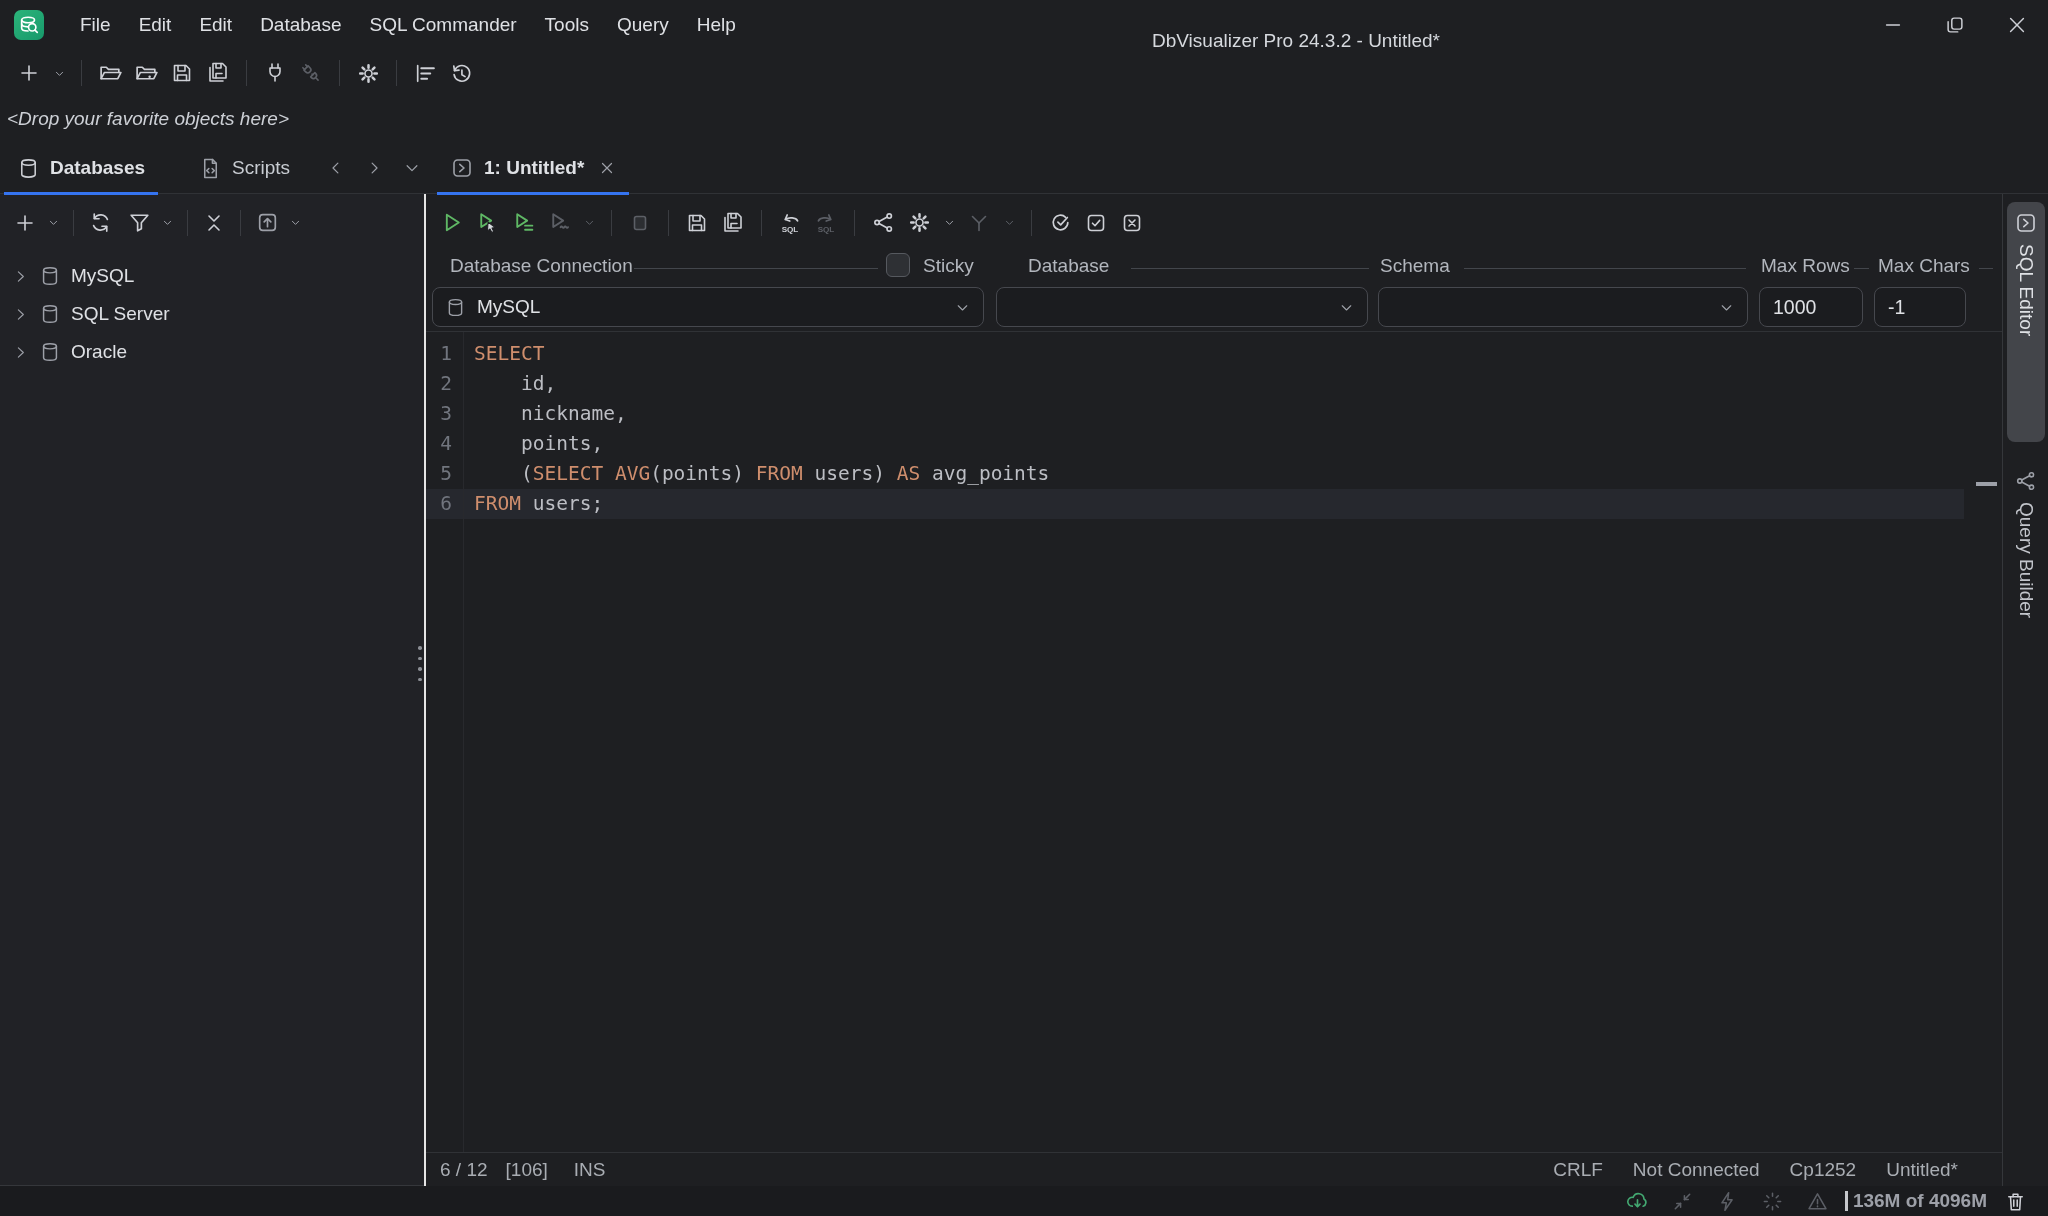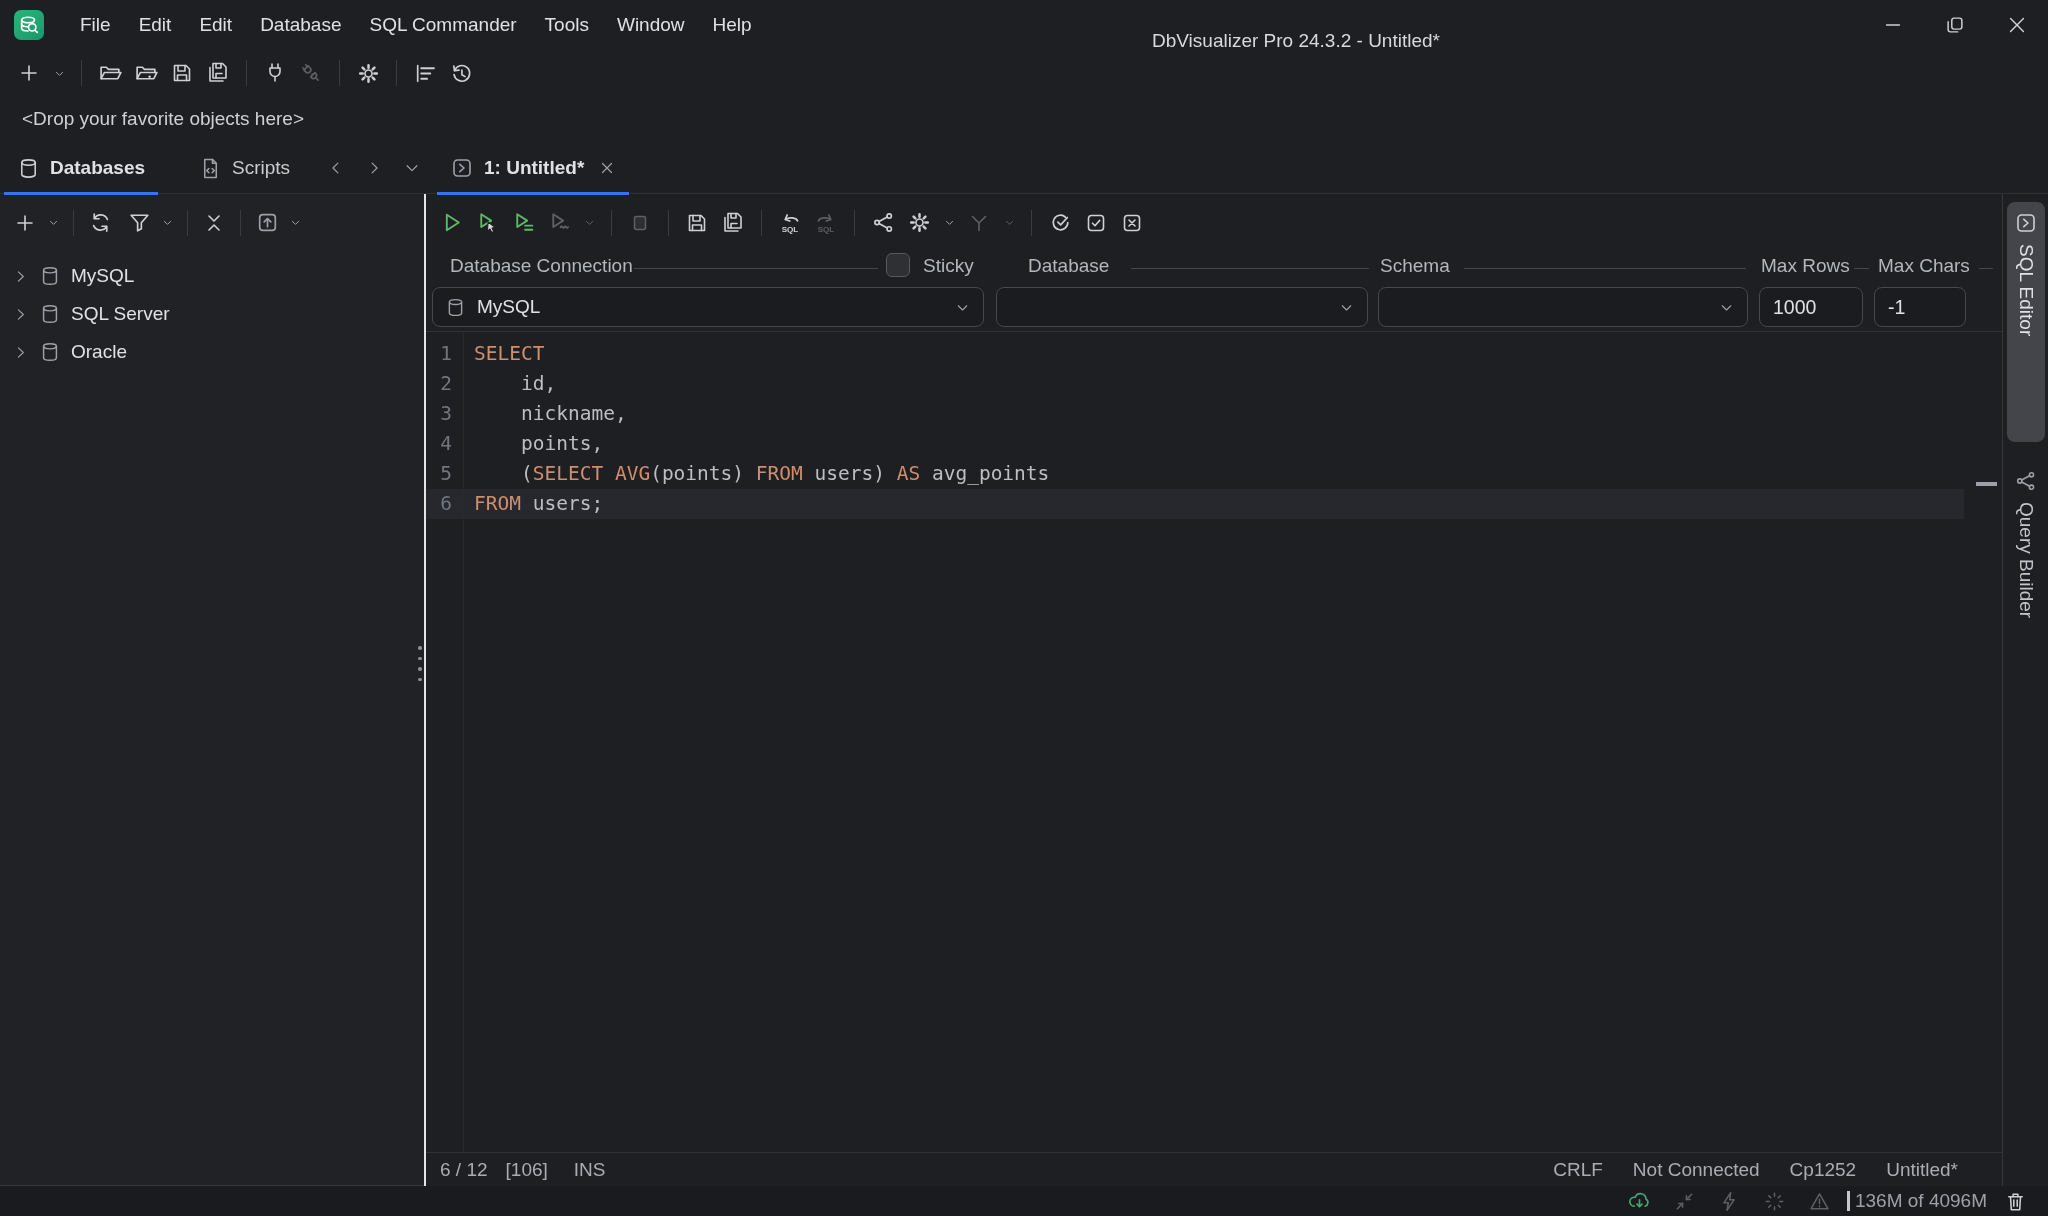--- a/index.html
+++ b/index.html
@@ -24,21 +24,21 @@
               background:linear-gradient(140deg,#2cb47a,#17996b);
               display:flex; align-items:center; justify-content:center; }
   .menubar { display:flex; margin-left:22px; }
   .menubar .mi { padding:7px 14px; cursor:default; }
   .win-title { position:absolute; left:1152px; top:16px; height:50px; display:flex; align-items:center; color:#d6d9de; }
   .win-controls { position:absolute; right:0; top:0; height:50px; display:flex; }
   .win-btn { width:62px; height:50px; display:flex; align-items:center; justify-content:center; }
 
   
   .main-toolbar { height:46px; display:flex; align-items:center; padding-left:12px; gap:2px; }
-  .favorites-bar { height:46px; display:flex; align-items:center; padding-left:22px; color:#cdd0d6; }
+  .favorites-bar { height:46px; display:flex; align-items:center; padding-left:7px; color:#cdd0d6;font-style:italic; }
 
   
   .tabstrip { height:52px; position:relative; border-bottom:1px solid #303236; }
   .tab { display:flex; align-items:center; gap:10px; height:52px; padding:0 13px; position:absolute; top:0; }
   .tab .tlabel { white-space:nowrap; }
   .tab.bold .tlabel { font-weight:bold; }
   .tab.active::after { content:""; position:absolute; left:0; right:0; bottom:-1px; height:3px; background:#3574f0; }
   .tab-nav { position:absolute; top:0; height:52px; display:flex; align-items:center; gap:10px; }
 
   
@@ -90,21 +90,21 @@
   .right-sidebar { width:46px; border-left:1px solid #35373b; position:relative; }
   .vtab { position:absolute; left:4px; width:38px; border-radius:8px; display:flex; flex-direction:column;
           align-items:center; padding-top:9px; gap:9px; color:#ced1d6; }
   .vtab .vtext { writing-mode:vertical-rl; white-space:nowrap; }
   .vtab.active { background:#43454a; top:8px; height:240px; color:#dfe1e5; }
   .vtab.plain { top:266px; height:300px; color:#c2c5cb; }
 
   .bottom-strip { height:30px; background:#1a1b1e; display:flex; align-items:center;
                   justify-content:flex-end; padding-right:12px; gap:3px; color:#9da0a8; }
   .bbtn { width:42px; height:28px; display:flex; align-items:center; justify-content:center; flex:none; }
-  .mem { display:flex; align-items:center; gap:5px; margin:8px 4px; }
+  .mem { display:flex; align-items:center; gap:5px; margin:8px 4px;font-weight:bold; }
   .mem .caret { width:2.5px; height:20px; background:#c6c8cc; }
 </style>
 </head>
 <body>
 
 <div class="app">
 
   <header class="titlebar">
     <div class="app-logo">
       <svg width="22" height="22" viewBox="0 0 24 24" class="ic" style="stroke:#fff;stroke-width:1.8">
@@ -115,21 +115,21 @@
         <path d="M18.5 17.5l2.5 2.5"></path>
       </svg>
     </div>
     <nav class="menubar">
       <span class="mi">File</span>
       <span class="mi">Edit</span>
       <span class="mi">Edit</span>
       <span class="mi">Database</span>
       <span class="mi">SQL Commander</span>
       <span class="mi">Tools</span>
-      <span class="mi">Window</span>
+      <span class="mi">Query</span>
       <span class="mi">Help</span>
     </nav>
     <div class="win-title">DbVisualizer Pro 24.3.2 - Untitled*</div>
     <div class="win-controls">
       <div class="win-btn">
         <svg width="22" height="22" viewBox="0 0 24 24" class="ic">
             <path d="M5 12h14"></path>
           </svg>
       </div>
       <div class="win-btn">

